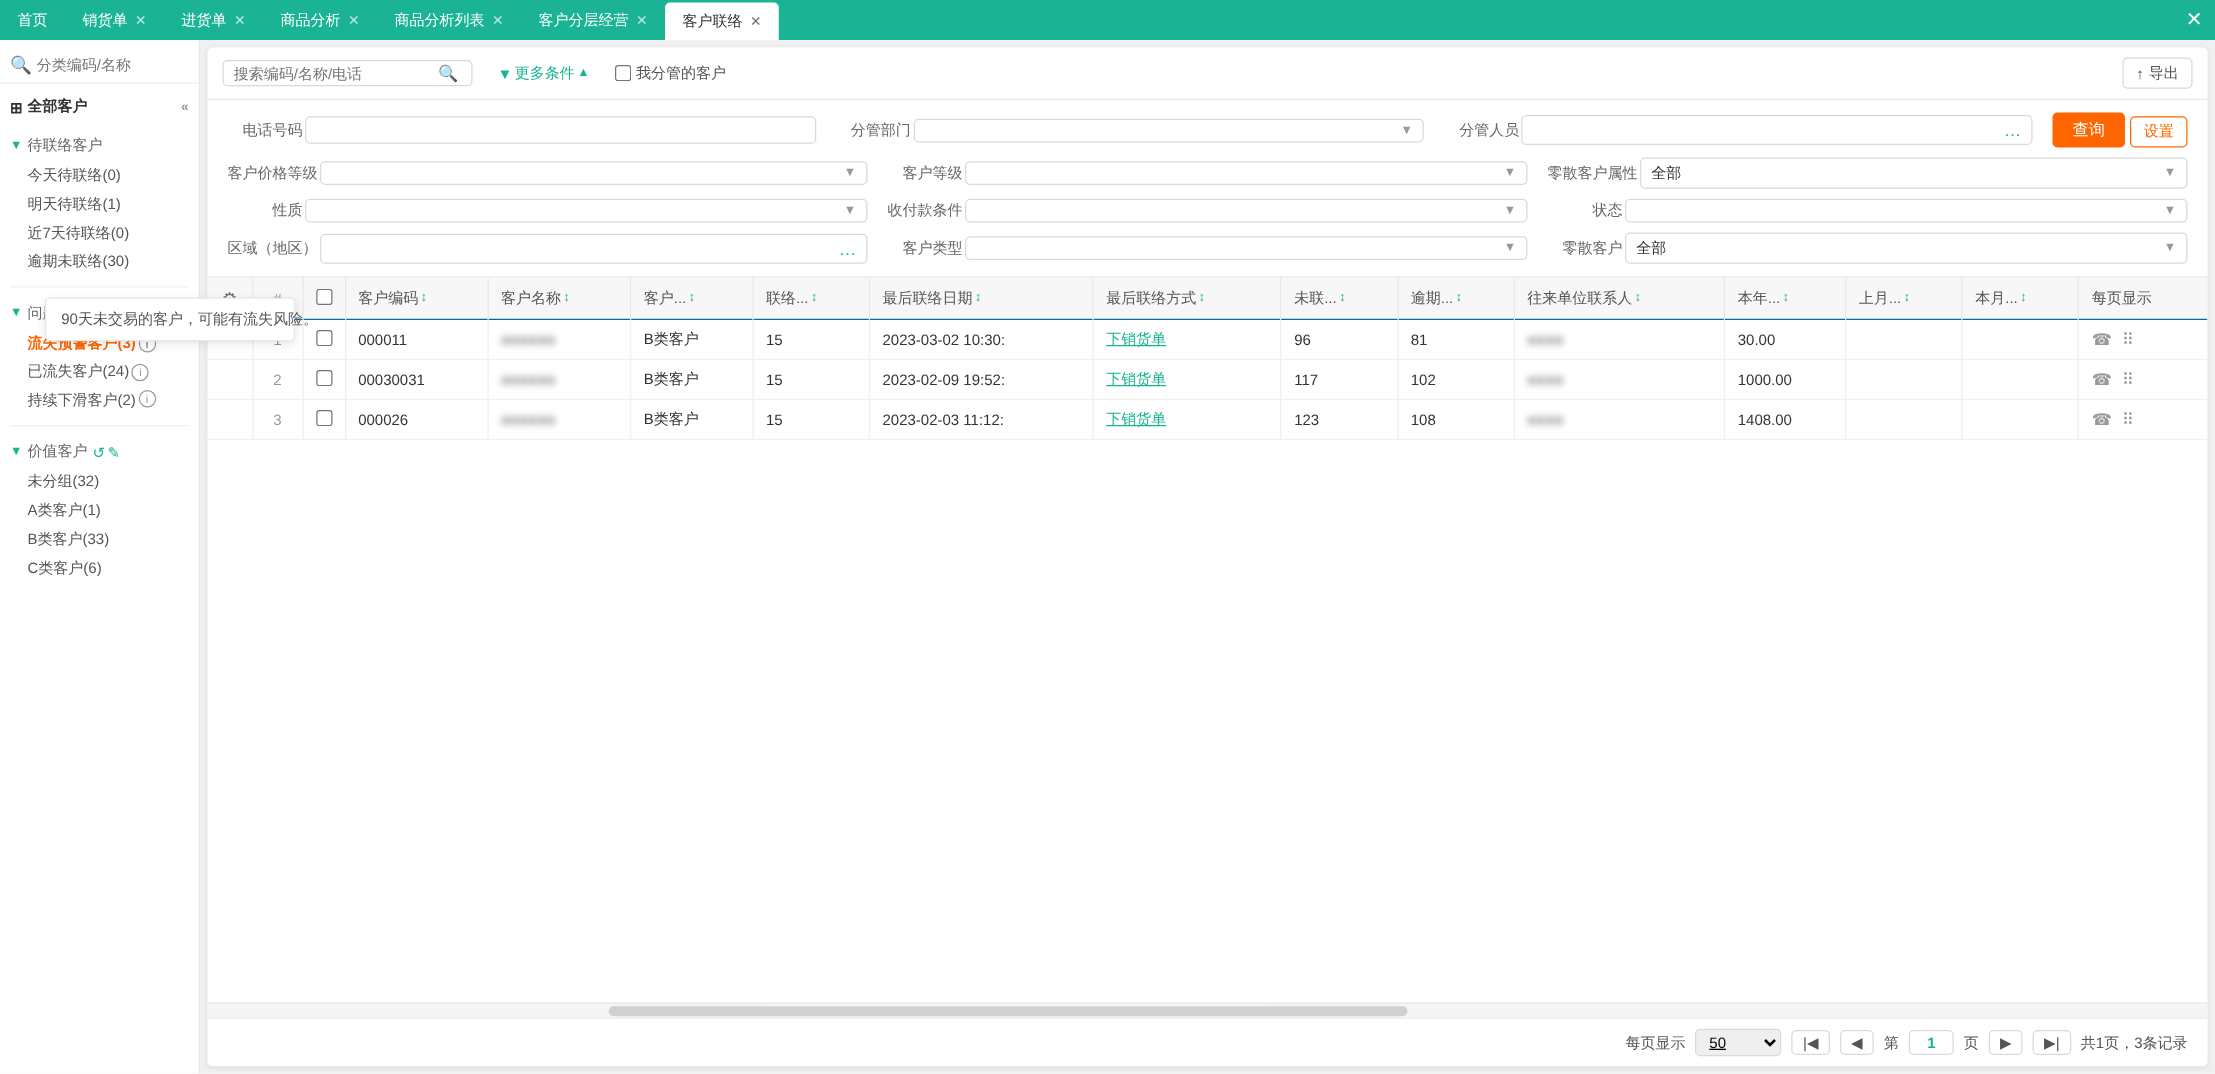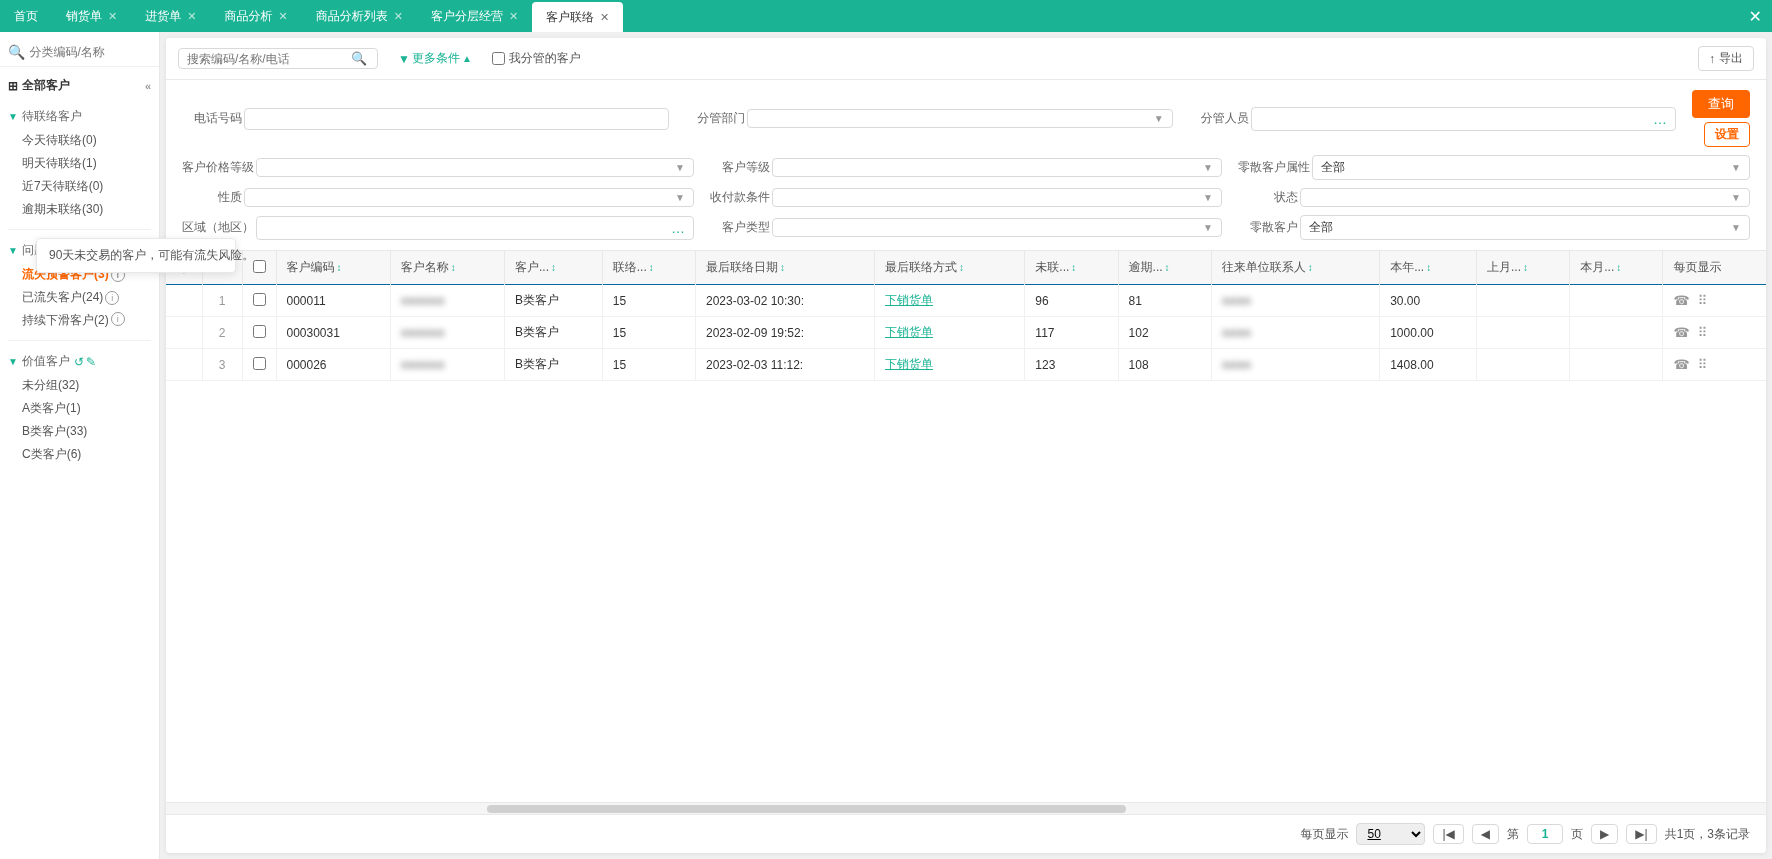--- a/index.html
+++ b/index.html
@@ -283,25 +283,24 @@
     }
     .settings-btn {
       background: #fff;
       color: #ff6600;
       border: 1px solid #ff6600;
       border-radius: 4px;
       padding: 3px 10px;
       font-size: 12px;
       cursor: pointer;
       white-space: nowrap;
-      font-weight: bold;
     }
     .btn-group-right {
       display: flex;
-      flex-direction: column;
+      flex-direction: row;
       gap: 4px;
       align-items: flex-end;
     }
 
     
     .table-container {
       flex: 1;
       overflow: auto;
       position: relative;
     }

